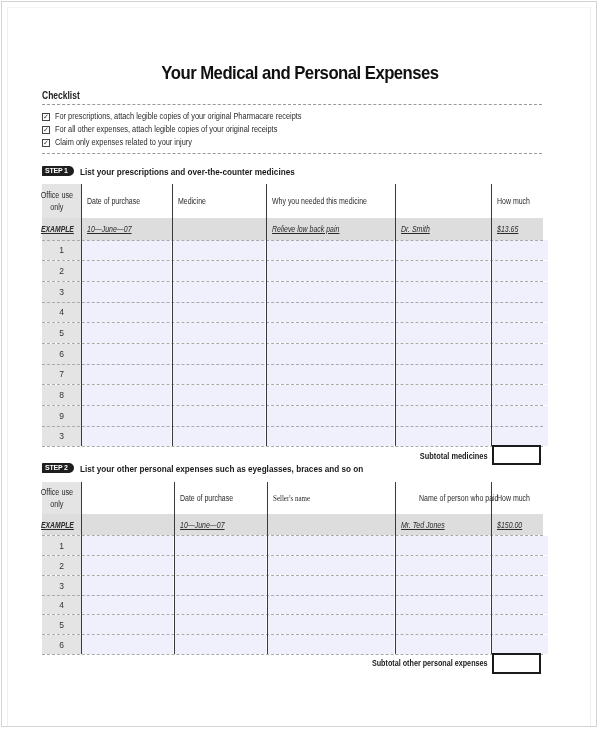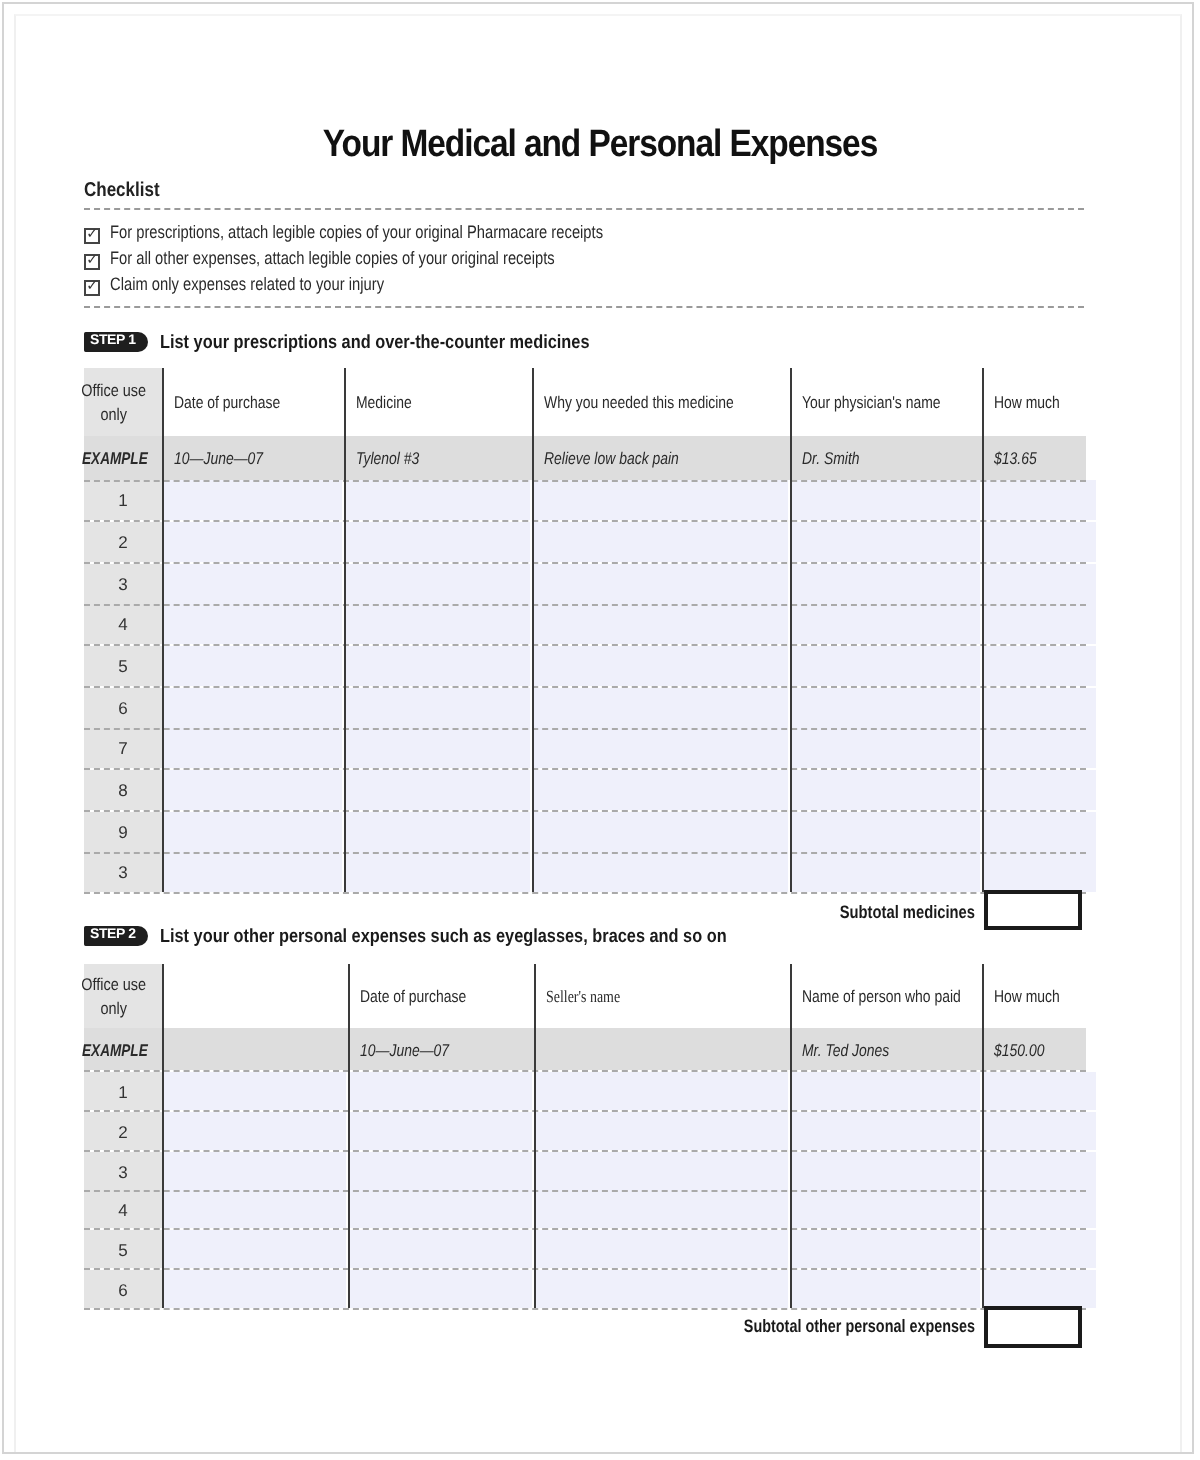--- a/index.html
+++ b/index.html
@@ -43,21 +43,21 @@
 
   .table { position: absolute; left: 42px; }
   .row { position: absolute; left: 0; }
   .cell {
     position: absolute; top: 0; bottom: 0; box-sizing: border-box; font-size: 8.5px;
     display: flex; align-items: center; padding-left: 6px; white-space: nowrap; color: #2a2a2a;
   }
   .num-cell { justify-content: center; padding-left: 0; background: #e4e4e4; color: #333; }
   .hdr-office { background: #e4e4e4; justify-content: flex-end; text-align: center; padding: 0; line-height: 12px; }
   .ex-row { background: #dddddd; }
-  .ex-row .cell { font-style: italic; }
+  .ex-row .cell { font-style: italic; text-decoration: underline; }
   .ex-label { font-weight: bold; justify-content: center; padding-left: 0; }
   .blank-fill { background: #eff0fb; }
   .hsep { position: absolute; left: 0; height: 0; border-top: 1px dashed #aaaaaa; }
   .vline { position: absolute; width: 0; border-left: 1.5px solid #3a3a3a; }
 
   .subtotal-label {
     position: absolute; font-size: 9px; font-weight: bold; color: #1a1a1a; text-align: right; white-space: nowrap;
   }
   .subtotal-box {
     position: absolute; width: 49px; height: 20px; border: 2px solid #1a1a1a; box-sizing: border-box; background: #fff;
@@ -94,37 +94,31 @@
       </div>
     <div class="cell" style="left:39px; width:91px;">
         <span class="condensed" style="transform:scaleX(0.82)">Date of purchase</span>
       </div>
     <div class="cell" style="left:224px; width:129px;">
         <span class="condensed" style="transform:scaleX(0.82)">Why you needed this medicine</span>
       </div>
     <div class="cell" style="left:130px; width:94px;">
         <span class="condensed" style="transform:scaleX(0.82)">Medicine</span>
       </div>
-    <div class="cell" style="left:353px; width:96px;">
-        <span class="condensed" style="transform:scaleX(0.82)">Your physician's name</span>
-      </div>
     <div class="cell" style="left:449px; width:52px;">
         <span class="condensed" style="transform:scaleX(0.82)">How much</span>
       </div>
   </div>
 
   <div class="row ex-row" style="top:34px; height:22px; width:501px;">
     <div class="cell ex-label" style="left:0; width:39px;">
         <span class="condensed" style="transform:scaleX(0.8)">EXAMPLE</span>
       </div>
     <div class="cell" style="left:39px; width:91px;">
         <span class="condensed" style="transform:scaleX(0.82)">10—June—07</span>
-      </div>
-    <div class="cell" style="left:130px; width:94px;">
-        <span class="condensed" style="transform:scaleX(0.82)">Tylenol #3</span>
       </div>
     <div class="cell" style="left:224px; width:129px;">
         <span class="condensed" style="transform:scaleX(0.82)">Relieve low back pain</span>
       </div>
     <div class="cell" style="left:353px; width:96px;">
         <span class="condensed" style="transform:scaleX(0.82)">Dr. Smith</span>
       </div>
     <div class="cell" style="left:449px; width:52px;">
         <span class="condensed" style="transform:scaleX(0.82)">$13.65</span>
       </div>
@@ -244,21 +238,21 @@
   <div class="row" style="top:0; height:32px; width:501px;">
     <div class="cell hdr-office" style="left:0; width:39px;">
         <span class="condensed" style="transform:scaleX(0.85); white-space:normal; width:44px; text-align:center; margin-left:-3px;">Office use only</span>
       </div>
     <div class="cell" style="left:132px; width:93px;">
         <span class="condensed" style="transform:scaleX(0.82)">Date of purchase</span>
       </div>
     <div class="cell" style="left:225px; width:128px;font-family:Liberation Serif, serif;">
         <span class="condensed" style="transform:scaleX(0.82)">Seller's name</span>
       </div>
-    <div class="cell" style="left:353px; width:96px;">
+    <div class="cell" style="left:371px; width:96px;">
         <span class="condensed" style="transform:scaleX(0.82)">Name of person who paid</span>
       </div>
     <div class="cell" style="left:449px; width:52px;">
         <span class="condensed" style="transform:scaleX(0.82)">How much</span>
       </div>
   </div>
   <div class="row ex-row" style="top:32px; height:21px; width:501px;">
     <div class="cell ex-label" style="left:0; width:39px;">
         <span class="condensed" style="transform:scaleX(0.8)">EXAMPLE</span>
       </div>

